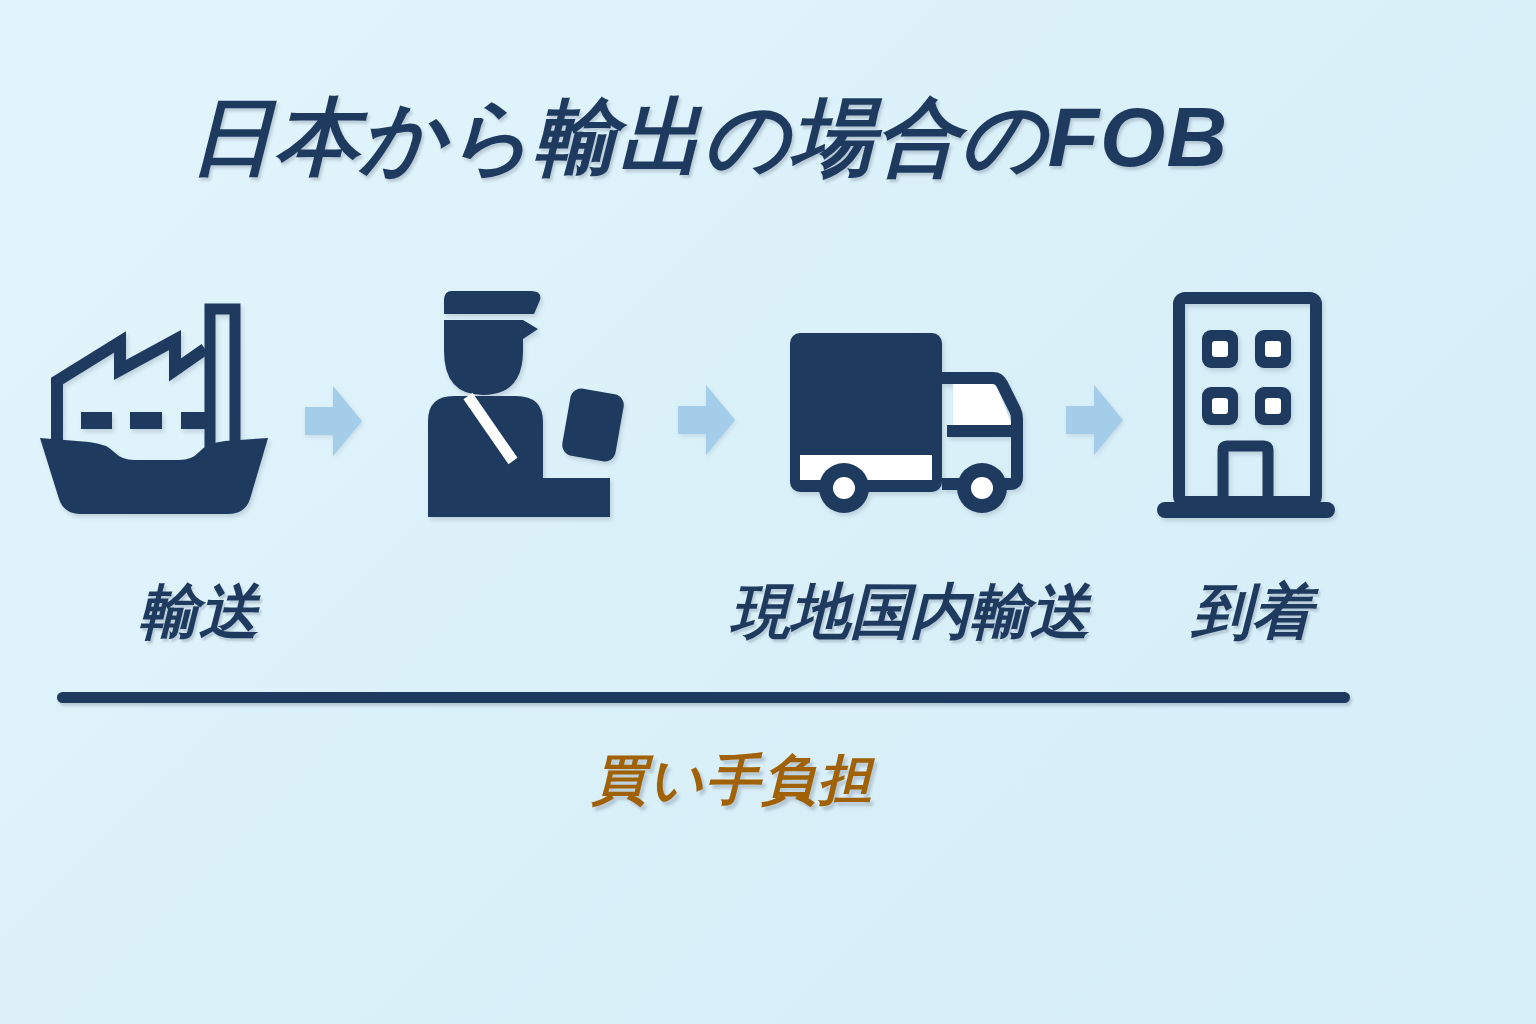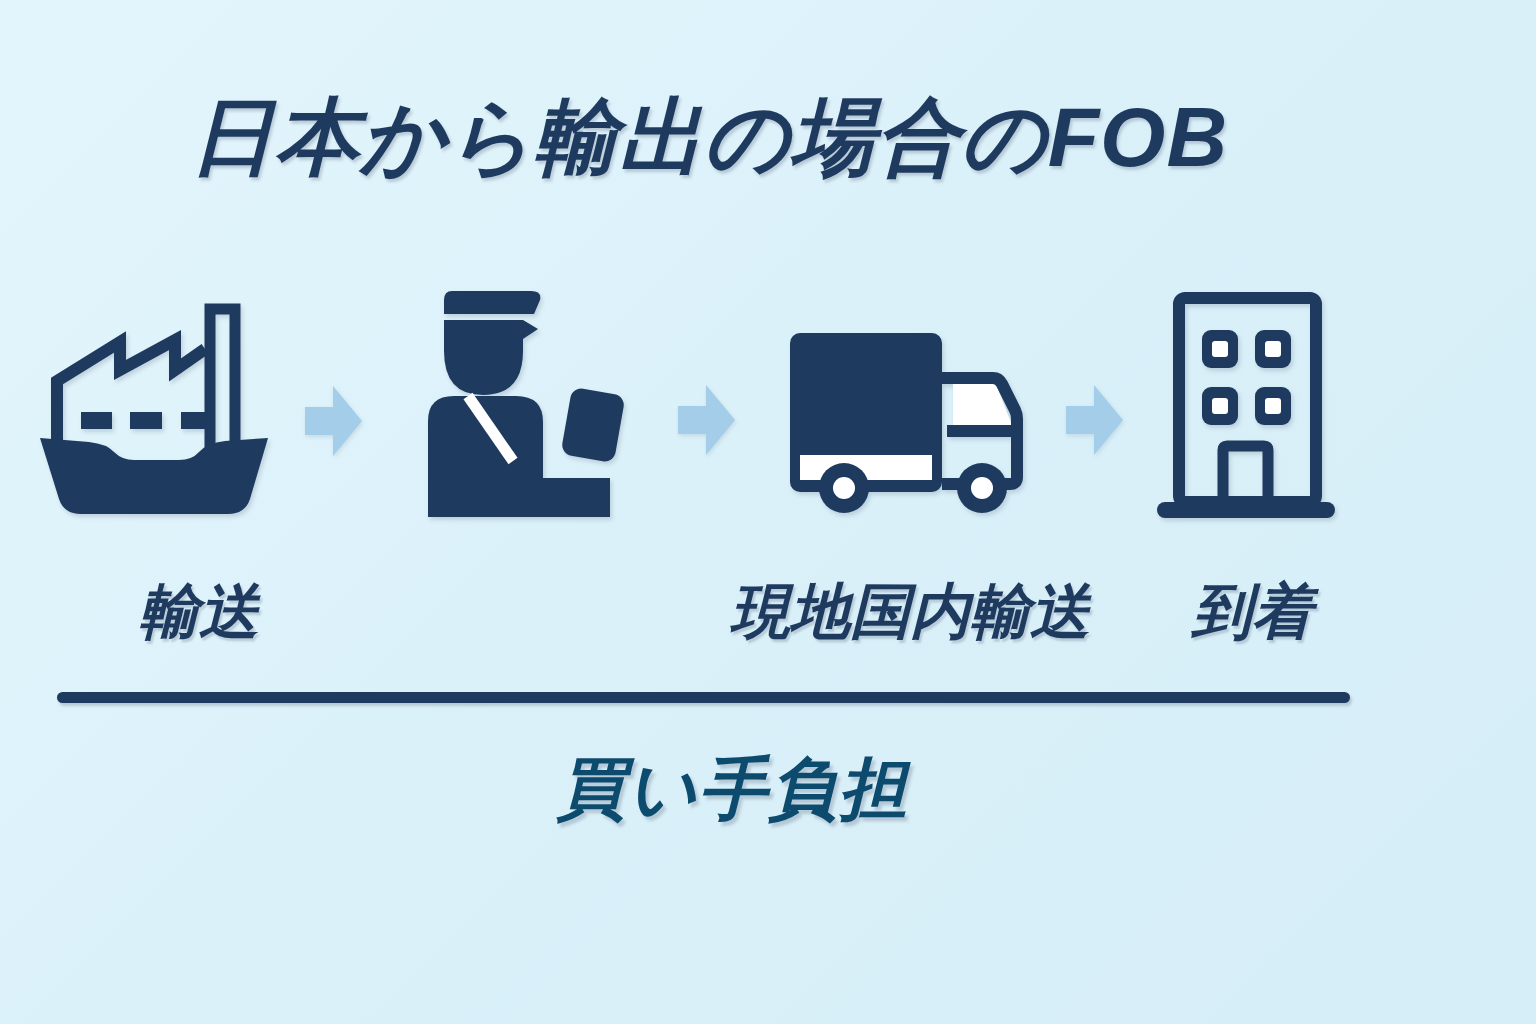--- a/index.html
+++ b/index.html
@@ -66,23 +66,23 @@
     height: 11px;
     border-radius: 6px;
     background: #1e3a5e;
     box-shadow: 2px 3px 3px rgba(96, 110, 134, 0.30);
   }
   .footer-label {
     position: absolute;
     left: 733px;
     top: 744px;
     transform: translateX(-50%);
-    font-size: 68px;
+    font-size: 54px;
     font-weight: 700;
-    color: #0c4a6e;
+    color: #a16207;
     white-space: nowrap;
     letter-spacing: 2px;
     text-shadow: 3px 4px 3px rgba(96, 110, 134, 0.30);
   }
 </style>
 </head>
 <body>
 
 <div class="canvas">
 

